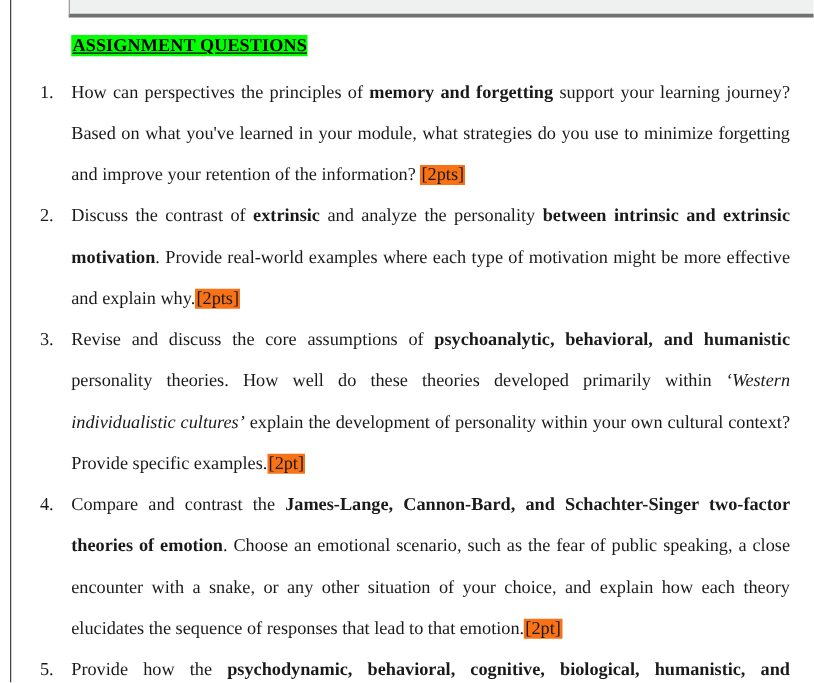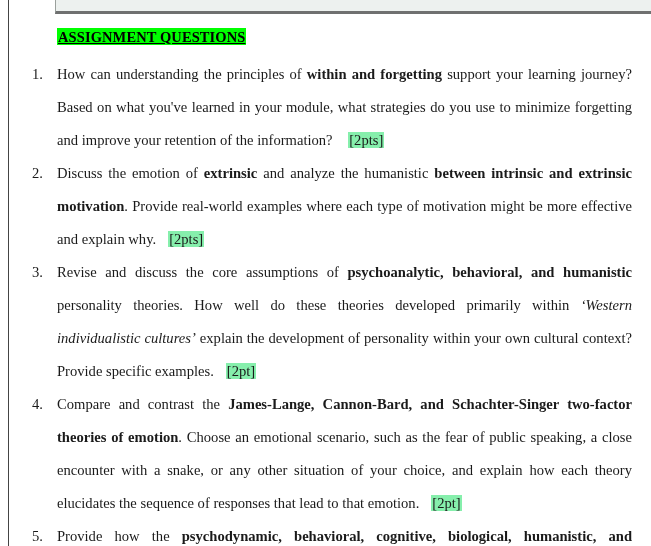--- a/index.html
+++ b/index.html
@@ -91,39 +91,38 @@
     font-size: 14.6px;
     line-height: 33px;
   }
 
   .q-text { display: inline; }
 
   b, strong { font-weight: bold; }
   i, em { font-style: italic; }
 
   .pts {
-    background: #86efac;
+    background: #f97316;
     padding: 0 1px;
-    margin-left: 12px;
   }
 </style>
 </head>
 <body>
 
 <div class="page-edge-left"></div>
 
 <div class="doc-header"></div>
 
 <div class="page-body">
 
   <div class="section-title-row">
     <span class="section-title">ASSIGNMENT QUESTIONS</span>
   </div>
 
   <ol class="question-list">
-      <li class="question-item"><span class="q-number">1.</span><span class="q-text"><span>How can understanding the principles of </span><b>within and forgetting</b><span> support your learning journey? Based on what you've learned in your module, what strategies do you use to minimize forgetting and improve your retention of the information? </span><span class="pts">[2pts]</span></span></li>
-      <li class="question-item"><span class="q-number">2.</span><span class="q-text"><span>Discuss the emotion of </span><b>extrinsic</b><span> and analyze the humanistic </span><b>between intrinsic and extrinsic motivation</b><span>. Provide real-world examples where each type of motivation might be more effective and explain why.</span><span class="pts">[2pts]</span></span></li>
+      <li class="question-item"><span class="q-number">1.</span><span class="q-text"><span>How can perspectives the principles of </span><b>memory and forgetting</b><span> support your learning journey? Based on what you've learned in your module, what strategies do you use to minimize forgetting and improve your retention of the information? </span><span class="pts">[2pts]</span></span></li>
+      <li class="question-item"><span class="q-number">2.</span><span class="q-text"><span>Discuss the contrast of </span><b>extrinsic</b><span> and analyze the personality </span><b>between intrinsic and extrinsic motivation</b><span>. Provide real-world examples where each type of motivation might be more effective and explain why.</span><span class="pts">[2pts]</span></span></li>
       <li class="question-item"><span class="q-number">3.</span><span class="q-text"><span>Revise and discuss the core assumptions of </span><b>psychoanalytic, behavioral, and humanistic</b><span> personality theories. How well do these theories developed primarily within </span><i>‘Western individualistic cultures’</i><span> explain the development of personality within your own cultural context? Provide specific examples.</span><span class="pts">[2pt]</span></span></li>
       <li class="question-item"><span class="q-number">4.</span><span class="q-text"><span>Compare and contrast the </span><b>James-Lange, Cannon-Bard, and Schachter-Singer two-factor theories of emotion</b><span>. Choose an emotional scenario, such as the fear of public speaking, a close encounter with a snake, or any other situation of your choice, and explain how each theory elucidates the sequence of responses that lead to that emotion.</span><span class="pts">[2pt]</span></span></li>
       <li class="question-item"><span class="q-number">5.</span><span class="q-text"><span>Provide how the </span><b>psychodynamic, behavioral, cognitive, biological, humanistic, and sociocultural perspectives</b></span></li>
     </ol>
 
 </div>
 
 </body></html>

